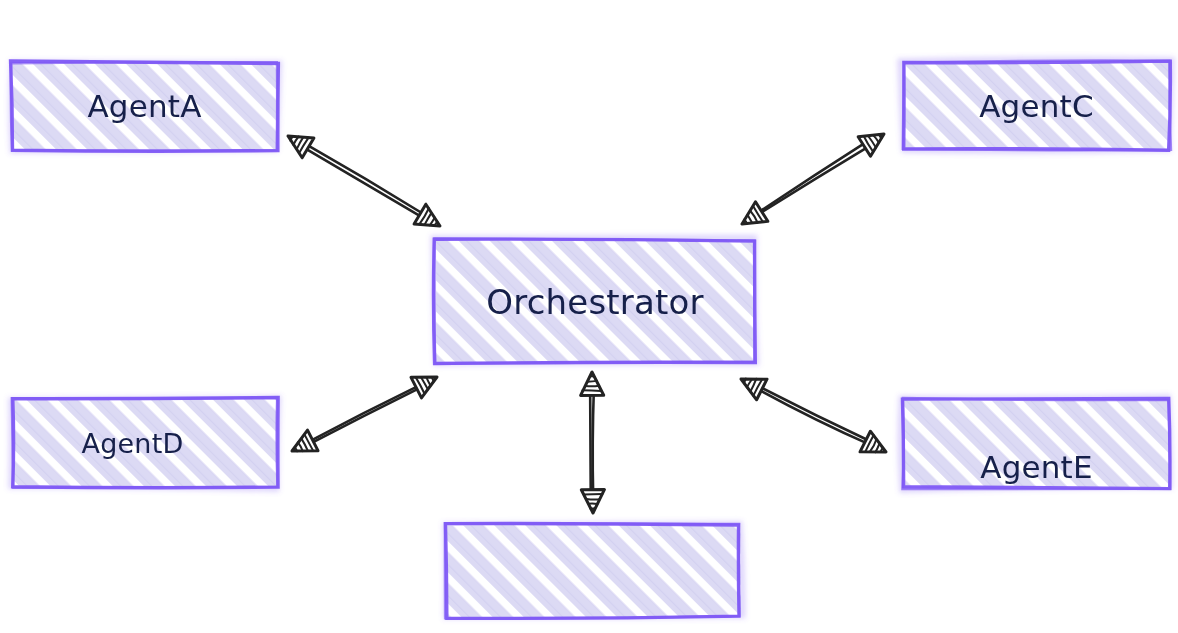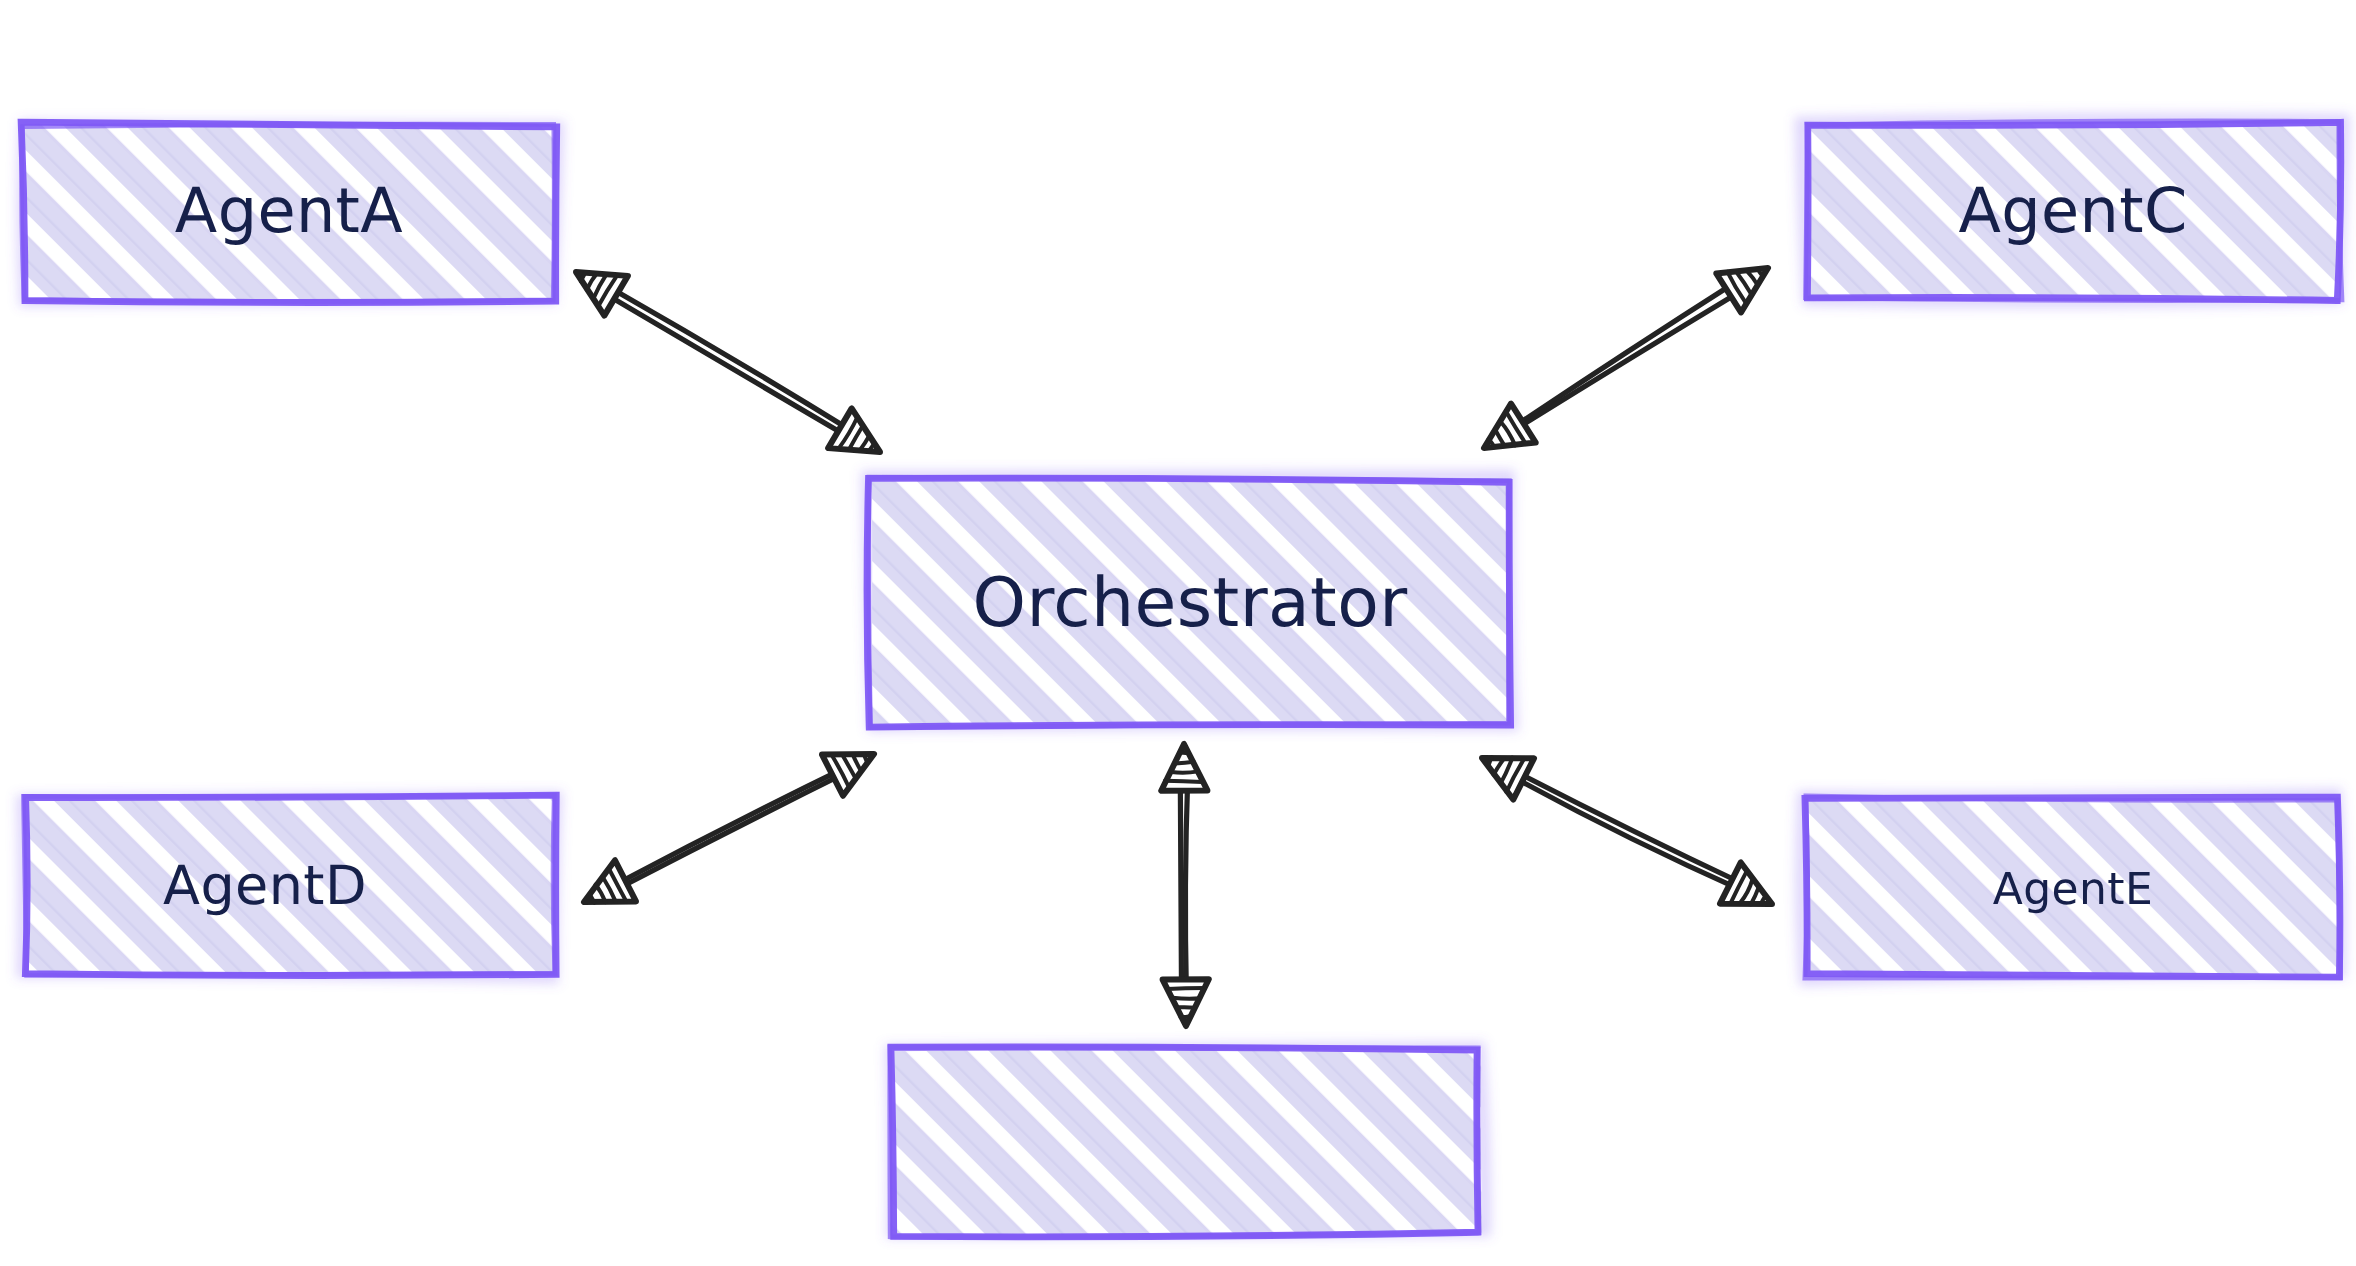--- a/index.html
+++ b/index.html
@@ -166,14 +166,14 @@
           <path d="M 585.6043313880322 385.9912967519839 Q 592.4921437070443 386.805354024321 599.1380338615614 385.6824903186982" fill="none" stroke="#232323" stroke-width="2" stroke-linecap="round"></path>
           <path d="M 582.4614885907007 390.34959515895656 Q 591.5876987968369 390.6157525908275 601.0605339984835 391.0100256252943" fill="none" stroke="#232323" stroke-width="2" stroke-linecap="round"></path>
         </g>
       </g>
   </svg>
 
   <div class="node-label" style="left: 12px; top: 62px; width: 265px; height: 88px; font-size: 31px;">AgentA</div>
   <div class="node-label" style="left: 903px; top: 62px; width: 267px; height: 88px; font-size: 31px;">AgentC</div>
   <div class="node-label" style="left: 435px; top: 240px; width: 320px; height: 123px; font-size: 34px;">Orchestrator</div>
   <div class="node-label" style="left: 0; top: 399px; width: 265px; height: 89px; font-size: 27px;">AgentD</div>
-  <div class="node-label" style="left: 903px; top: 401px; width: 267px; height: 89px; font-size: 22px; text-align: center;">AgentE</div>
+  <div class="node-label" style="left: 903px; top: 422px; width: 267px; height: 89px; font-size: 31px; text-align: center;">AgentE</div>
 </div>
 
 </body></html>

